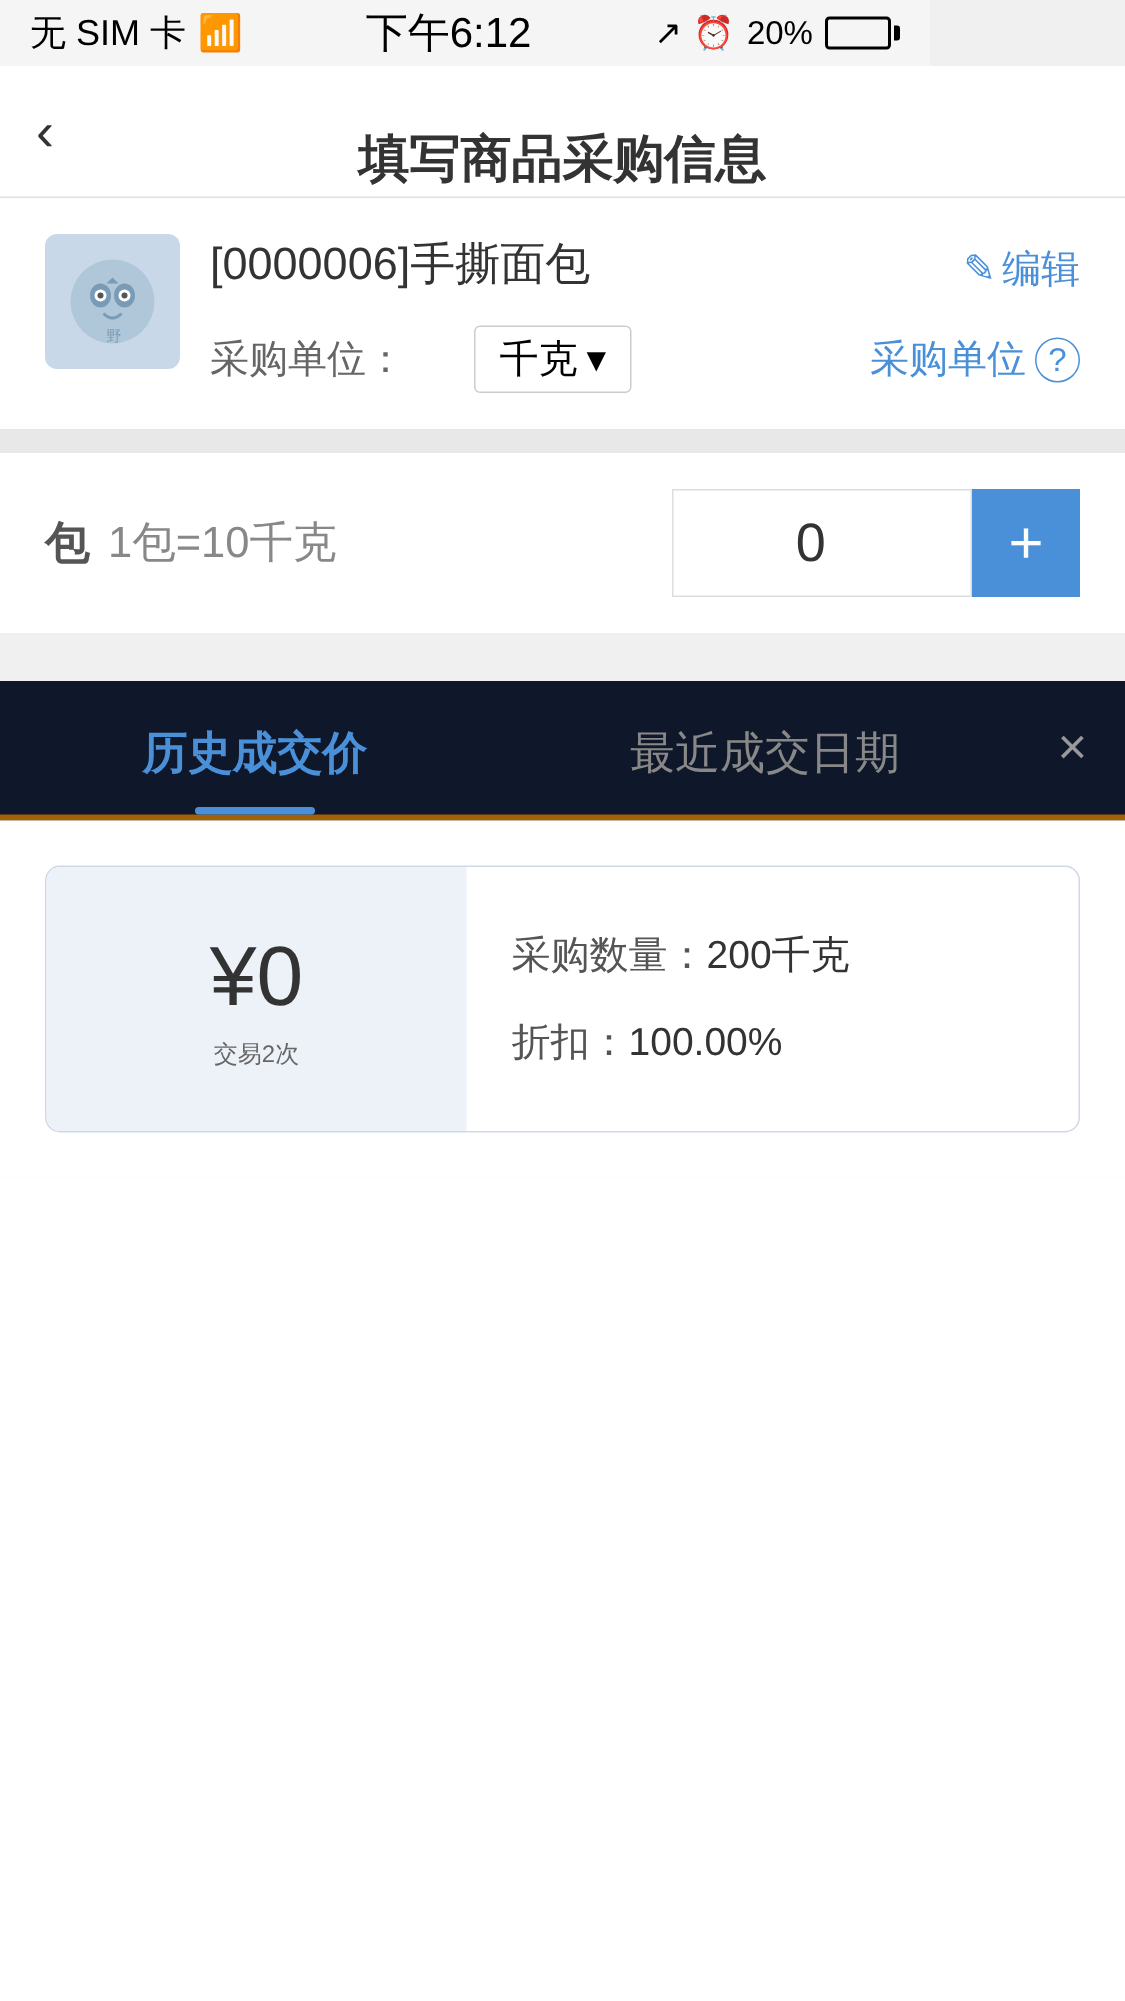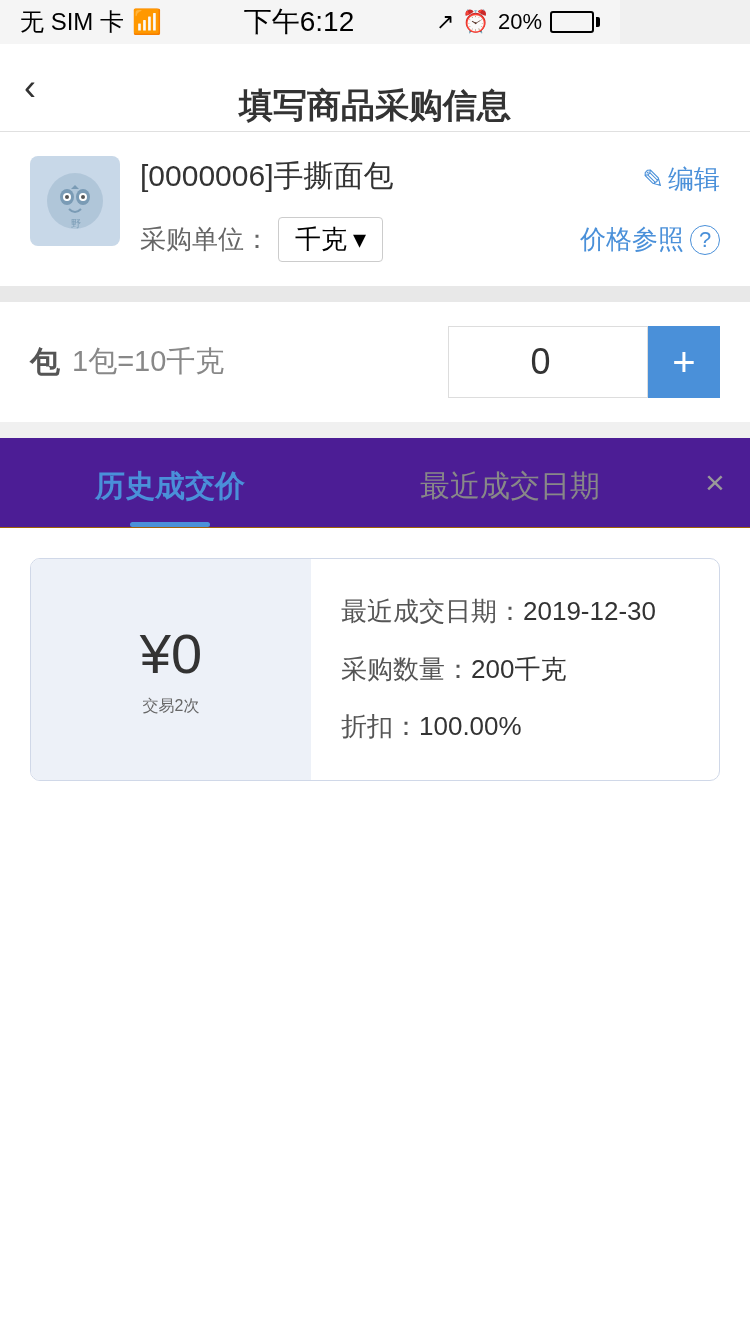--- a/index.html
+++ b/index.html
@@ -216,23 +216,23 @@
       font-size: 40px;
       display: flex;
       align-items: center;
       justify-content: center;
       cursor: pointer;
       border: none;
     }
 
     
     .tabs-section {
-      background: #4c1d95;
-      margin-top: 16px;
-      border-bottom: 1px solid #a16207;
+      background: #0f172a;
+      margin-top: 32px;
+      border-bottom: 4px solid #a16207;
     }
     .tabs-row {
       display: flex;
       align-items: center;
       position: relative;
     }
     .tab-item {
       flex: 1;
       text-align: center;
       padding: 28px 0 20px;
@@ -374,29 +374,29 @@
     </div>
     <div class="product-info">
       <div class="product-name-row">
         <span class="product-name">[0000006]手撕面包</span>
         <span class="edit-btn">
           <span>✎</span>
           <span>编辑</span>
         </span>
       </div>
       <div class="purchase-unit-row">
-        <div style="display:flex;align-items:center;">
+        <div style="display:flex;align-items:center;gap:38px;">
           <span class="purchase-unit-label">采购单位：</span>
           <div class="unit-dropdown">
             <span>千克</span>
             <span>▾</span>
           </div>
         </div>
         <div class="price-ref">
-          <span>价格参照</span>
+          <span>采购单位</span>
           <span style="border: 1px solid #4a90d9; border-radius: 50%; width: 30px; height: 30px; display:inline-flex; align-items:center; justify-content:center; font-size:22px;">?</span>
         </div>
       </div>
     </div>
   </div>
 </div>
 
 <div class="divider-gray"></div>
 
 <div class="quantity-row">
@@ -421,23 +421,20 @@
 <div class="price-card-area">
   <div class="price-card">
     <div class="price-card-left">
       <div class="price-value">
         <span>¥</span><span>0</span>
       </div>
       <div class="transaction-count">交易2次</div>
     </div>
     <div class="price-card-right">
       <div class="info-row">
-        <span class="info-label">最近成交日期：</span><span class="info-value">2019-12-30</span>
-      </div>
-      <div class="info-row">
         <span class="info-label">采购数量：</span><span class="info-value">200千克</span>
       </div>
       <div class="info-row">
         <span class="info-label">折扣：</span><span class="info-value">100.00%</span>
       </div>
     </div>
   </div>
 </div>
 
 <div class="page-rest"></div>

